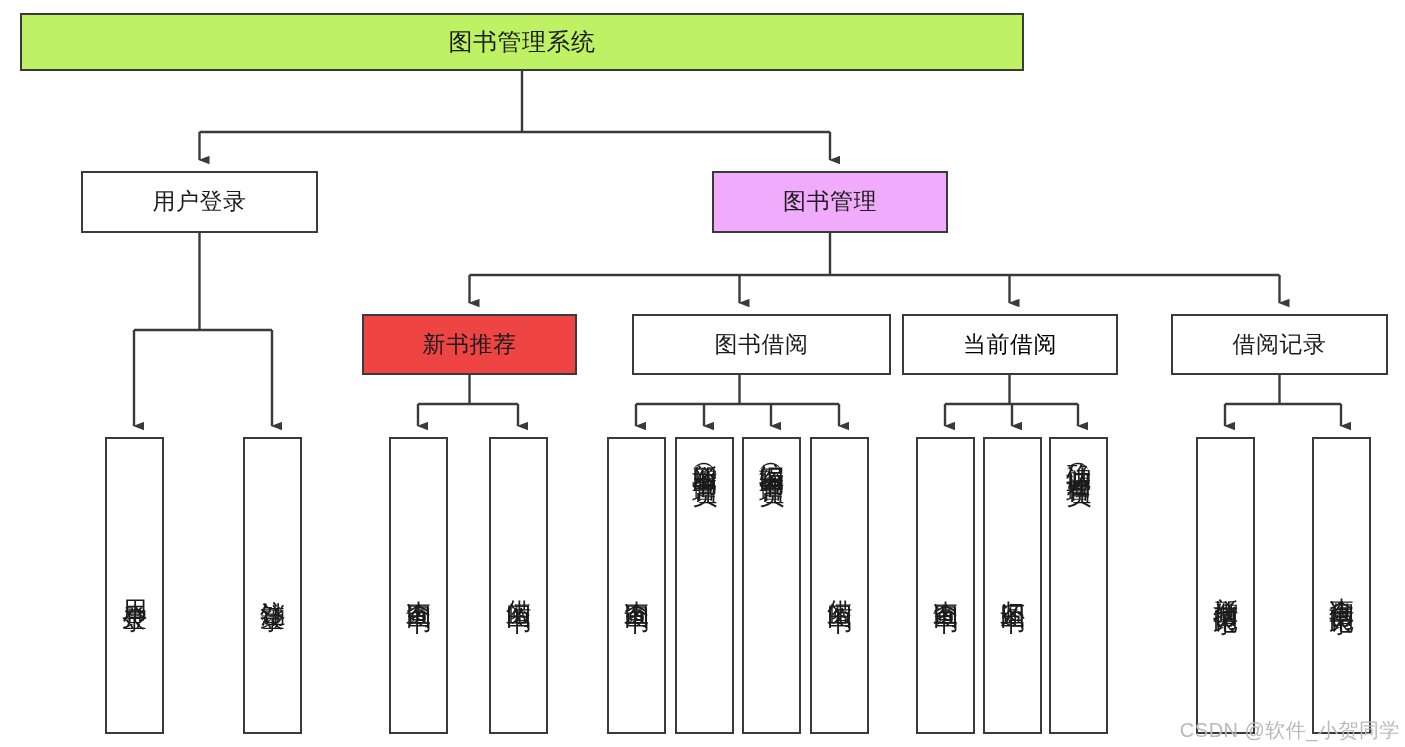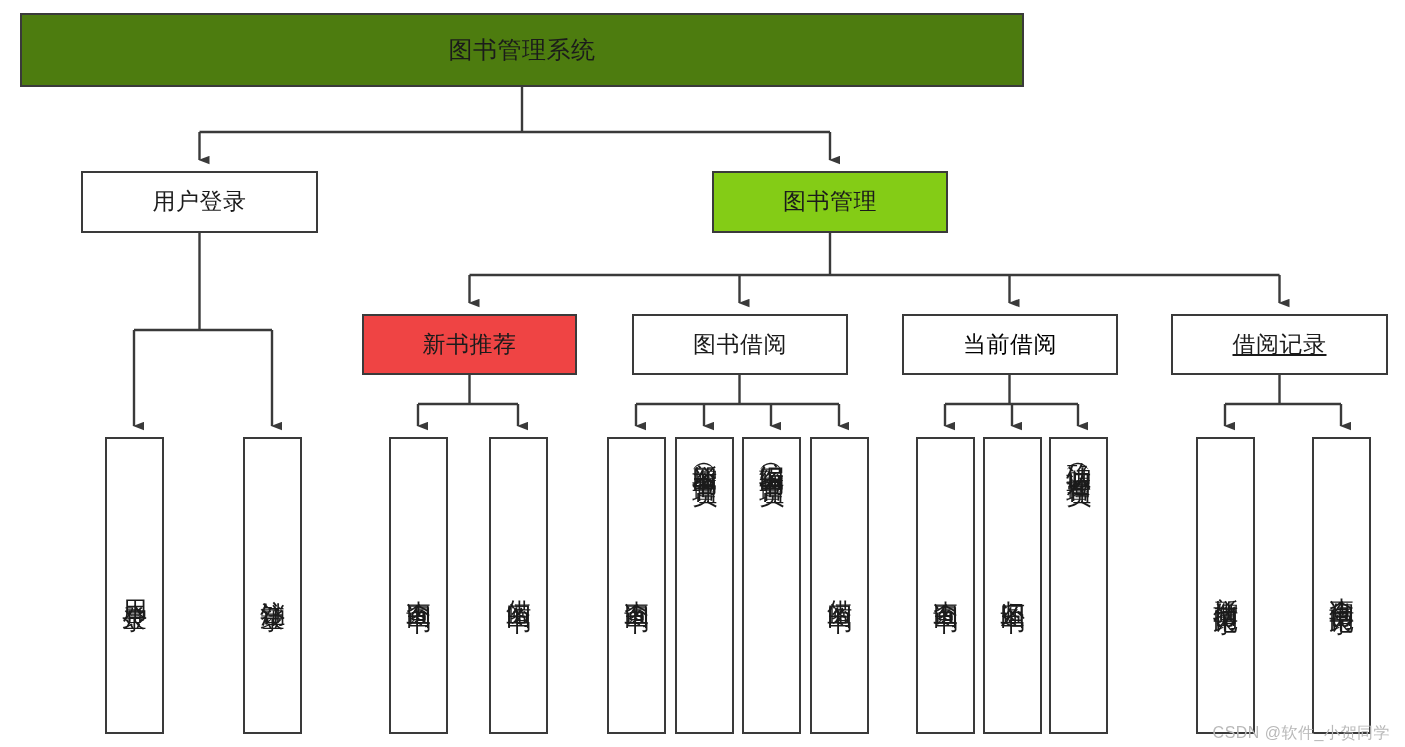--- a/index.html
+++ b/index.html
@@ -37,23 +37,23 @@
     writing-mode:vertical-rl;
     text-orientation:upright;
     font-size:25px;
     line-height:1.02;
     letter-spacing:3px;
     white-space:nowrap;
   }
   .node.v.mid{align-items:center;padding-top:0;}
   #watermark{
     position:absolute;
-    right:15px;
+    right:5px;
     bottom:3px;
-    font-size:16px;
+    font-size:20px;
     color:#b9b9b9;
     letter-spacing:0.5px;
     white-space:nowrap;
     pointer-events:none;
   }
 </style>
 </head>
 <body>
 
 <div id="stage">
@@ -101,41 +101,41 @@
       <path d="M1012,404 L1012,426" marker-end="url(#arr)"></path>
       <path d="M1078,404 L1078,426" marker-end="url(#arr)"></path>
 
       <path d="M1279.5,375 L1279.5,404"></path>
       <path d="M1225,404 L1341,404"></path>
       <path d="M1225,404 L1225,426" marker-end="url(#arr)"></path>
       <path d="M1341,404 L1341,426" marker-end="url(#arr)"></path>
     </g>
   </svg>
 
-  <div class="node root h" style="left: 20px; top: 13px; width: 1004px; height: 74px; border-color: rgb(58, 58, 58); background: #4d7c0f; color: rgb(27, 27, 27);">
+  <div class="node root h" style="left: 20px; top: 13px; width: 1004px; height: 58px; border-color: rgb(58, 58, 58); background: #bef264; color: rgb(27, 27, 27);">
     <span class="lbl">图书管理系统</span>
   </div>
 
   <div class="node h" style="left: 81px; top: 171px; width: 237px; height: 62px; border-color: rgb(58, 58, 58); background: rgb(255, 255, 255); color: rgb(27, 27, 27);">
     <span class="lbl">用户登录</span>
   </div>
-  <div class="node h" style="left: 712px; top: 171px; width: 236px; height: 62px; border-color: rgb(58, 58, 58); background: #84cc16; color: rgb(27, 27, 27);">
+  <div class="node h" style="left: 712px; top: 171px; width: 236px; height: 62px; border-color: rgb(58, 58, 58); background: #f0abfc; color: rgb(27, 27, 27);">
     <span class="lbl">图书管理</span>
   </div>
 
   <div class="node h" style="left: 362px; top: 314px; width: 215px; height: 61px; border-color: rgb(58, 58, 58); background: #ef4444; color: rgb(27, 27, 27);">
     <span class="lbl">新书推荐</span>
   </div>
-  <div class="node h" style="left: 632px; top: 314px; width: 216px; height: 61px; border-color: rgb(58, 58, 58); background: rgb(255, 255, 255); color: rgb(27, 27, 27);">
+  <div class="node h" style="left: 632px; top: 314px; width: 259px; height: 61px; border-color: rgb(58, 58, 58); background: rgb(255, 255, 255); color: rgb(27, 27, 27);">
     <span class="lbl">图书借阅</span>
   </div>
   <div class="node h" style="left: 902px; top: 314px; width: 216px; height: 61px; border-color: rgb(58, 58, 58); background: rgb(255, 255, 255); color: #000000;">
     <span class="lbl">当前借阅</span>
   </div>
-  <div class="node h" style="left: 1171px; top: 314px; width: 217px; height: 61px; border-color: rgb(58, 58, 58); background: rgb(255, 255, 255); color: rgb(27, 27, 27); text-decoration: underline;">
+  <div class="node h" style="left: 1171px; top: 314px; width: 217px; height: 61px; border-color: rgb(58, 58, 58); background: rgb(255, 255, 255); color: rgb(27, 27, 27);">
     <span class="lbl">借阅记录</span>
   </div>
 
   <div class="node v mid" style="left: 105px; top: 437px; width: 59px; height: 297px; border-color: rgb(58, 58, 58); background: rgb(255, 255, 255); color: rgb(27, 27, 27);">
     <span class="lbl">用户登录</span>
   </div>
   <div class="node v mid" style="left: 243px; top: 437px; width: 59px; height: 297px; border-color: rgb(58, 58, 58); background: rgb(255, 255, 255); color: rgb(27, 27, 27);">
     <span class="lbl">注销登录</span>
   </div>
   <div class="node v mid" style="left: 389px; top: 437px; width: 59px; height: 297px; border-color: rgb(58, 58, 58); background: rgb(255, 255, 255); color: rgb(27, 27, 27);">

